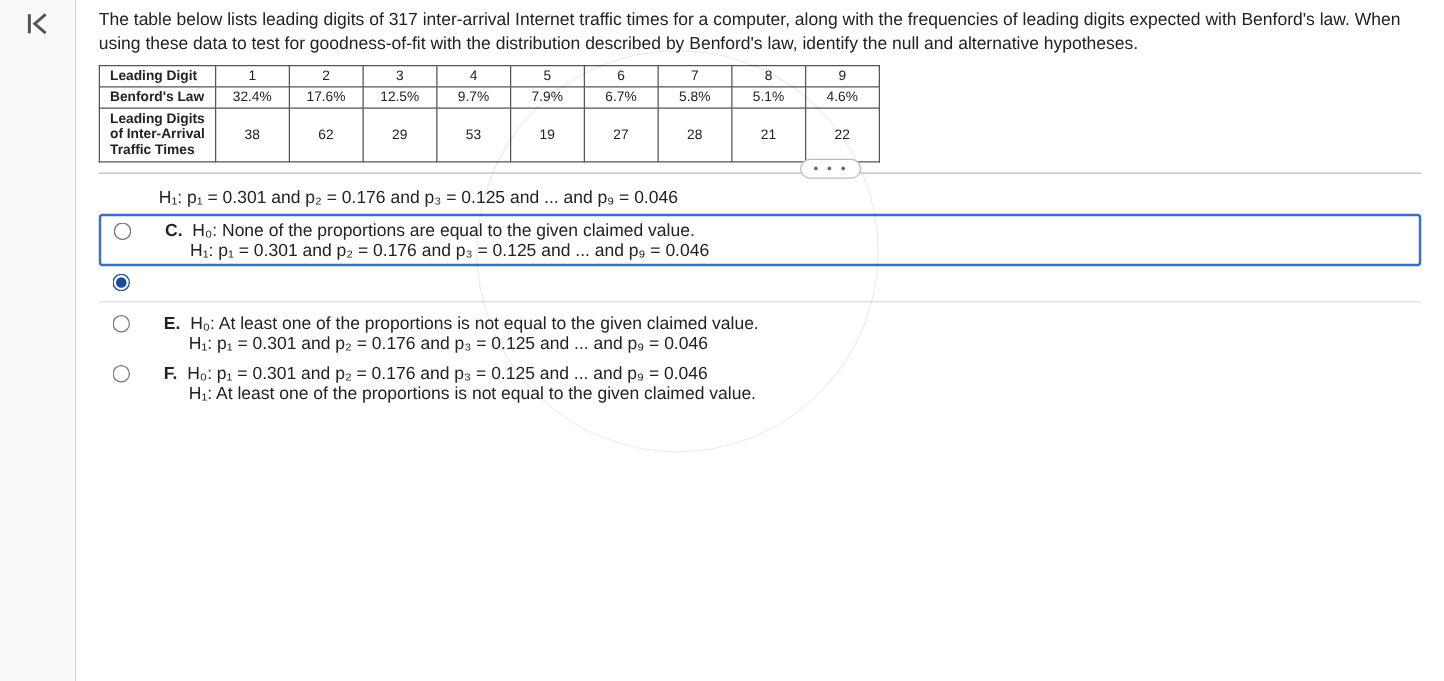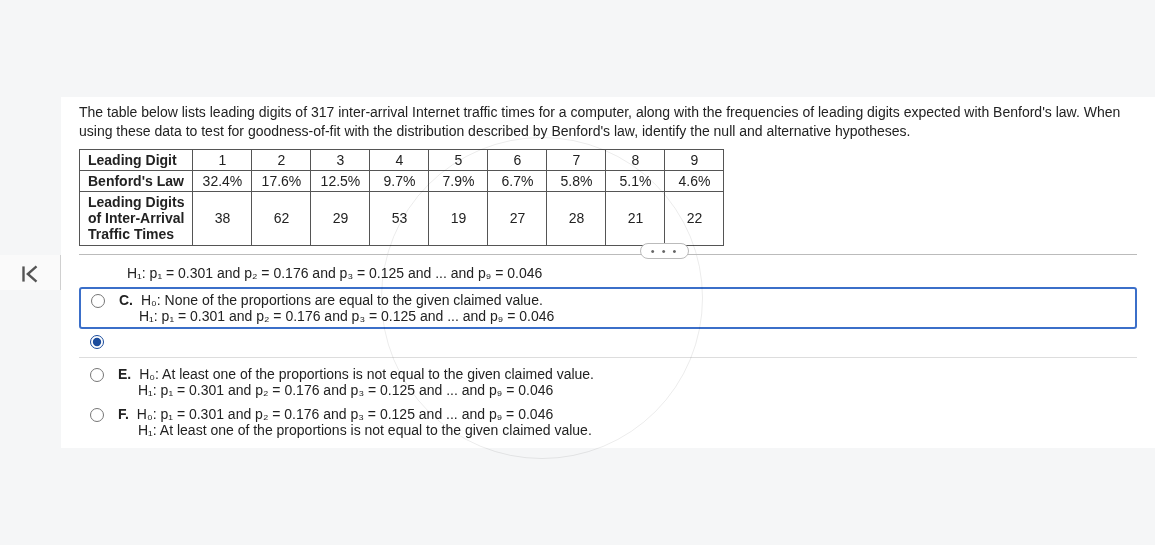--- a/index.html
+++ b/index.html
@@ -11,21 +11,20 @@
     background: #f5f6f7;
     width: 1155px;
     height: 545px;
     overflow: hidden;
     position: relative;
   }
   .page {
     display: flex;
     width: 100%;
     height: 100%;
-    align-items: center;
   }
   .left-col {
     width: 60px;
     flex: 0 0 60px;
     border-right: 1px solid #d0d0d0;
     background: #fafafa;
     display: flex;
     flex-direction: column;
     align-items: center;
     padding-top: 6px;
@@ -36,21 +35,21 @@
     padding: 6px 18px 6px 18px;
     background: #fff;
     position: relative;
   }
   .question-text {
     line-height: 1.35;
     margin-bottom: 8px;
   }
   table.data {
     border-collapse: collapse;
-    font-size: 14px;
+    font-size: 11px;
     margin-bottom: 8px;
   }
   table.data td, table.data th {
     border: 1px solid #555;
     padding: 2px 6px;
     text-align: center;
     min-width: 46px;
   }
   table.data .rowhead {
     font-weight: bold;
@@ -76,21 +75,21 @@
     font-size: 11px;
     color: #666;
     letter-spacing: 2px;
   }
   .option-block {
     padding: 4px 6px 4px 6px;
     margin: 0 0;
     border-radius: 3px;
     display: flex;
     align-items: flex-start;
-    gap: 11px;
+    gap: 24px;
   }
   .option-block.selected-highlight {
     border: 2px solid #3b6fc9;
     padding: 3px 5px;
   }
   .opt-radio {
     flex: 0 0 auto;
     margin-top: 2px;
   }
   .opt-body {

